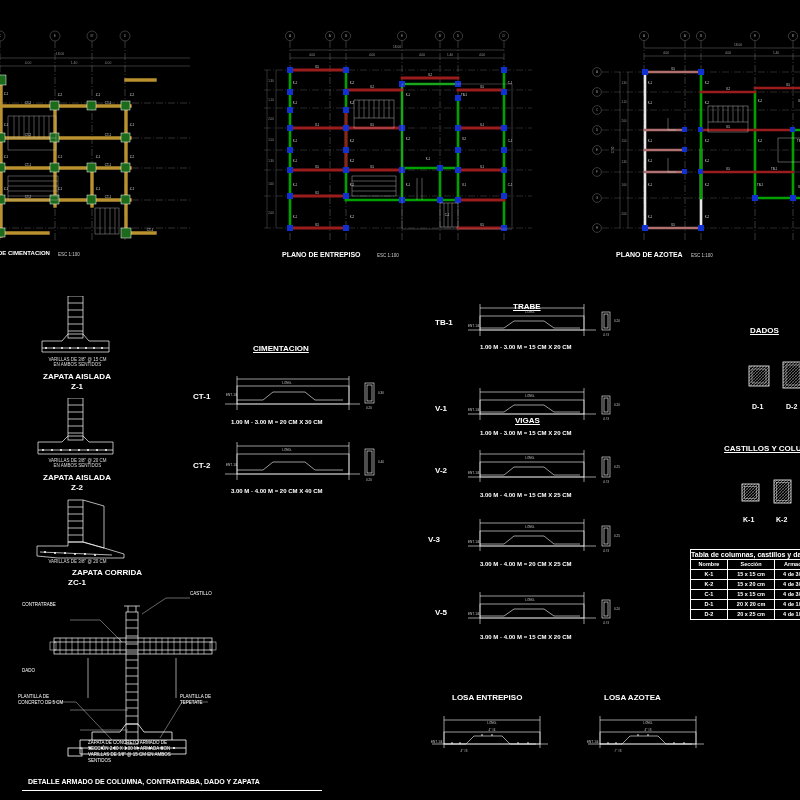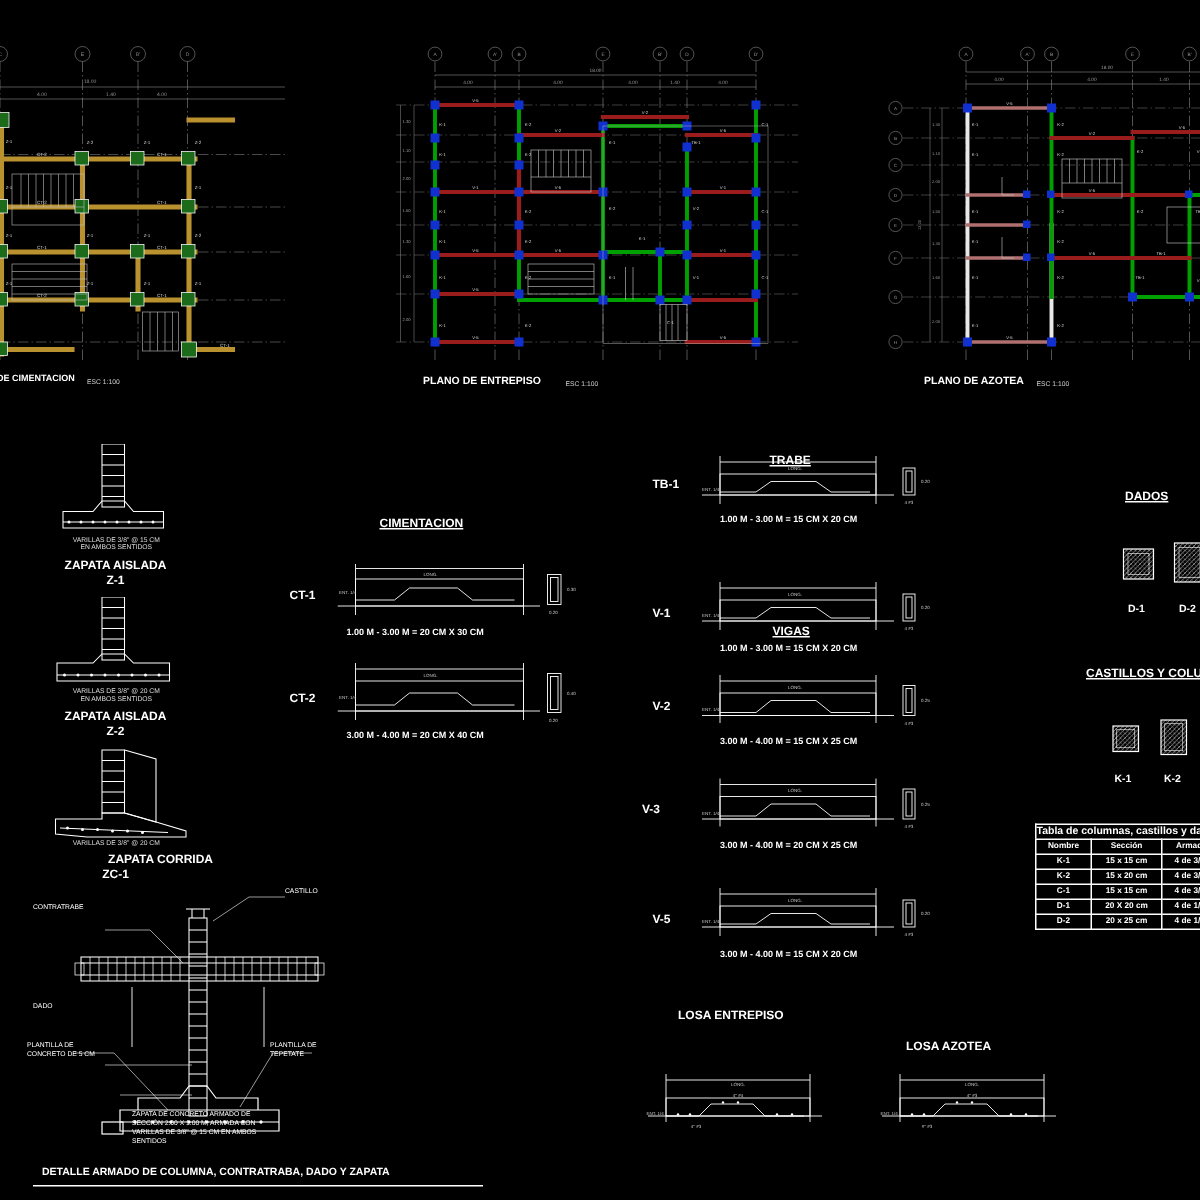--- a/index.html
+++ b/index.html
@@ -861,21 +861,21 @@
         </tr>
         <tr>
           <td>D-2</td>
           <td>20 x 25 cm</td>
           <td>4 de 1/2"</td>
         </tr>
       </tbody>
     </table>
   </div>
 
-  <div class="abs title t8" style="left:452px;top:672px;">LOSA ENTREPISO</div>
+  <div class="abs title t8" style="left:452px;top:693px;">LOSA ENTREPISO</div>
   <div class="abs" style="left:430px;top:714px;width:120px;height:48px;">
     <svg width="120" height="48" viewBox="0 0 120 48">
       <g stroke="#ffffff" stroke-width=".6" fill="none">
         <line x1="14" y1="2" x2="14" y2="34"></line>
           <line x1="110" y1="2" x2="110" y2="34"></line>
         <line x1="14" y1="6" x2="110" y2="6"></line>
         <rect x="14" y="18" width="96" height="12"></rect>
         <path d="M14 30 L36 30 L44 22 L72 22 L80 30 L106 30"></path>
         <line x1="2" y1="30" x2="118" y2="30"></line>
       </g>

